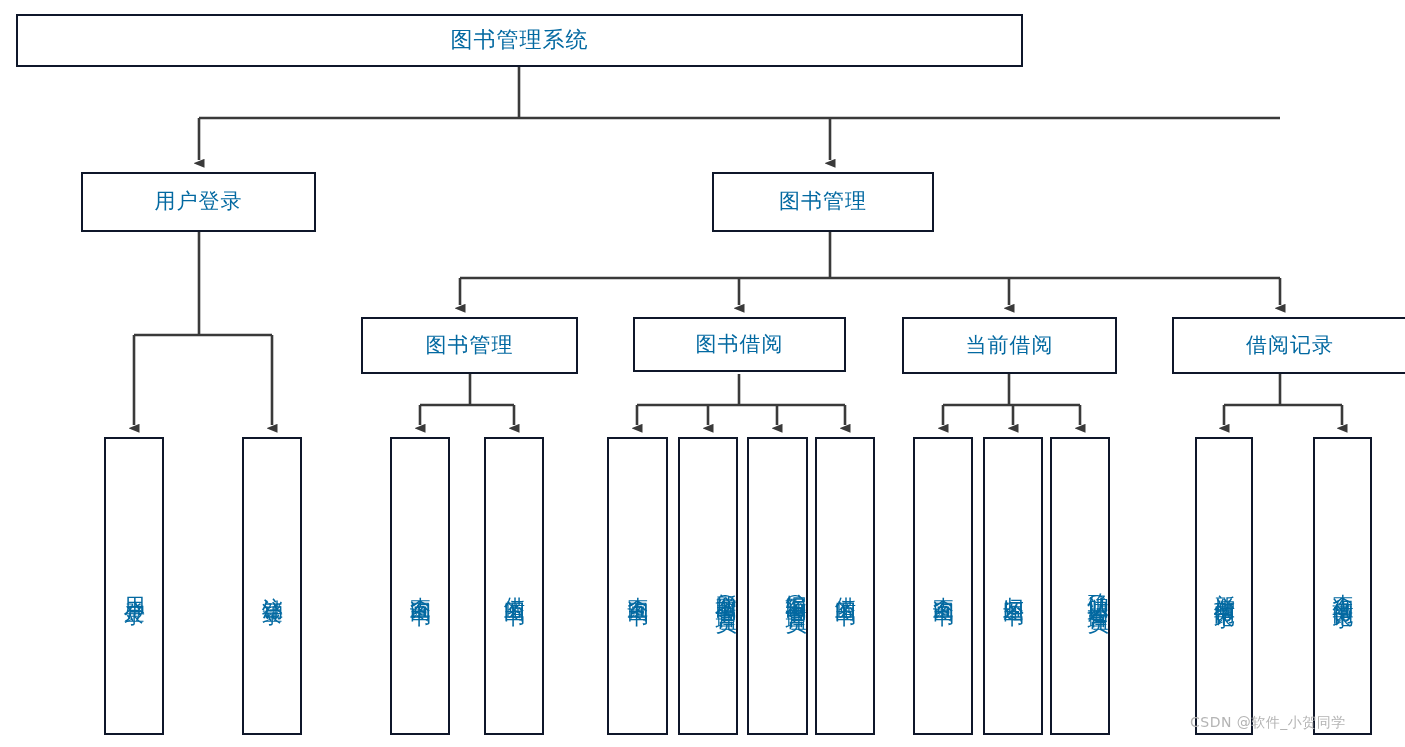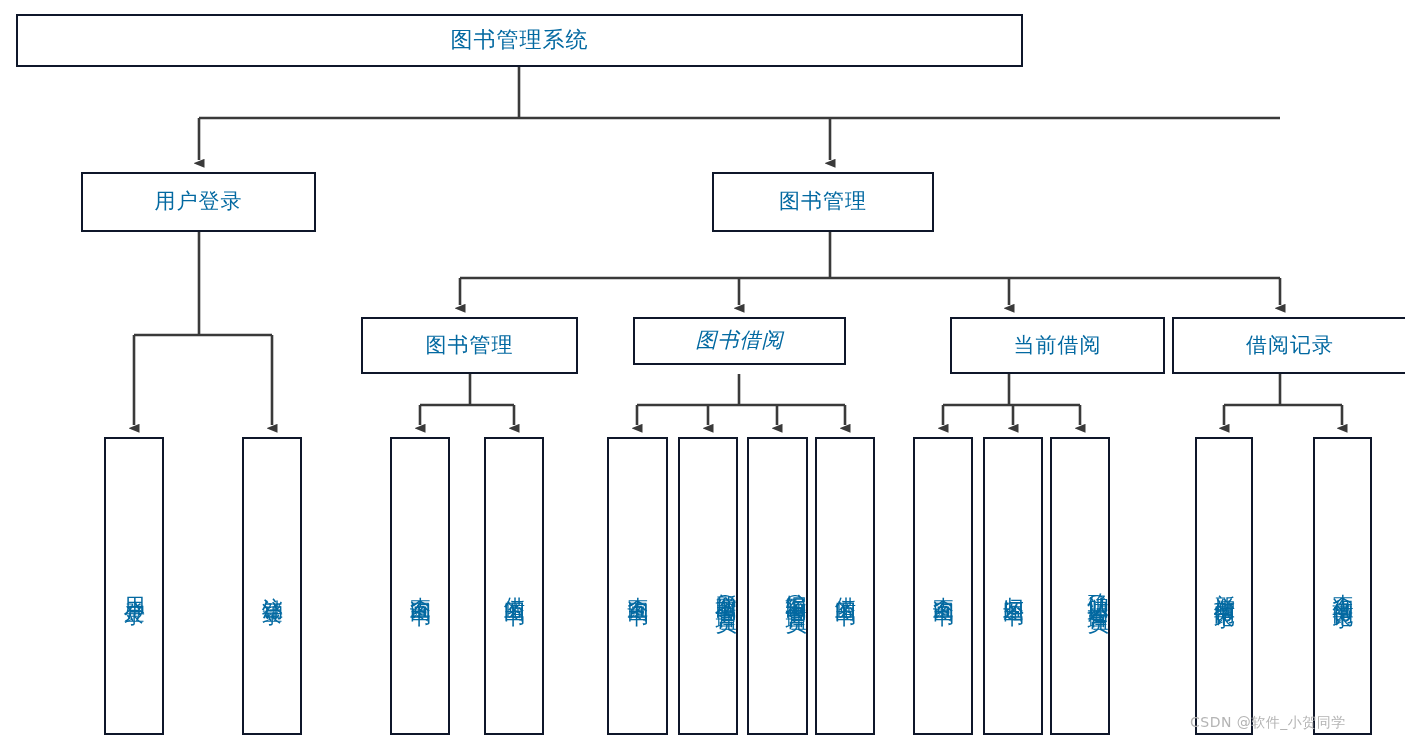--- a/index.html
+++ b/index.html
@@ -127,24 +127,24 @@
   <div class="node node-h" style="left:81px; top:172px; width:235px; height:60px;">
     <span>用户登录</span>
   </div>
   <div class="node node-h" style="left:712px; top:172px; width:222px; height:60px;">
     <span>图书管理</span>
   </div>
 
   <div class="node node-h" style="left:361px; top:317px; width:217px; height:57px;">
     <span>图书管理</span>
   </div>
-  <div class="node node-h" style="left:633px; top:317px; width:213px; height:48px;font-style:italic;">
+  <div class="node node-h" style="left:633px; top:317px; width:213px; height:55px;">
     <span>图书借阅</span>
   </div>
-  <div class="node node-h" style="left:902px; top:317px; width:215px; height:57px;margin-left:48px;">
+  <div class="node node-h" style="left:902px; top:317px; width:215px; height:57px;">
     <span>当前借阅</span>
   </div>
   <div class="node node-h" style="left:1172px; top:317px; width:236px; height:57px;">
     <span>借阅记录</span>
   </div>
 
   <div class="node node-v center-v" style="left:104px; top:437px; width:60px; height:298px;">
     <span>用户登录</span>
   </div>
   <div class="node node-v center-v" style="left:242px; top:437px; width:60px; height:298px;">

